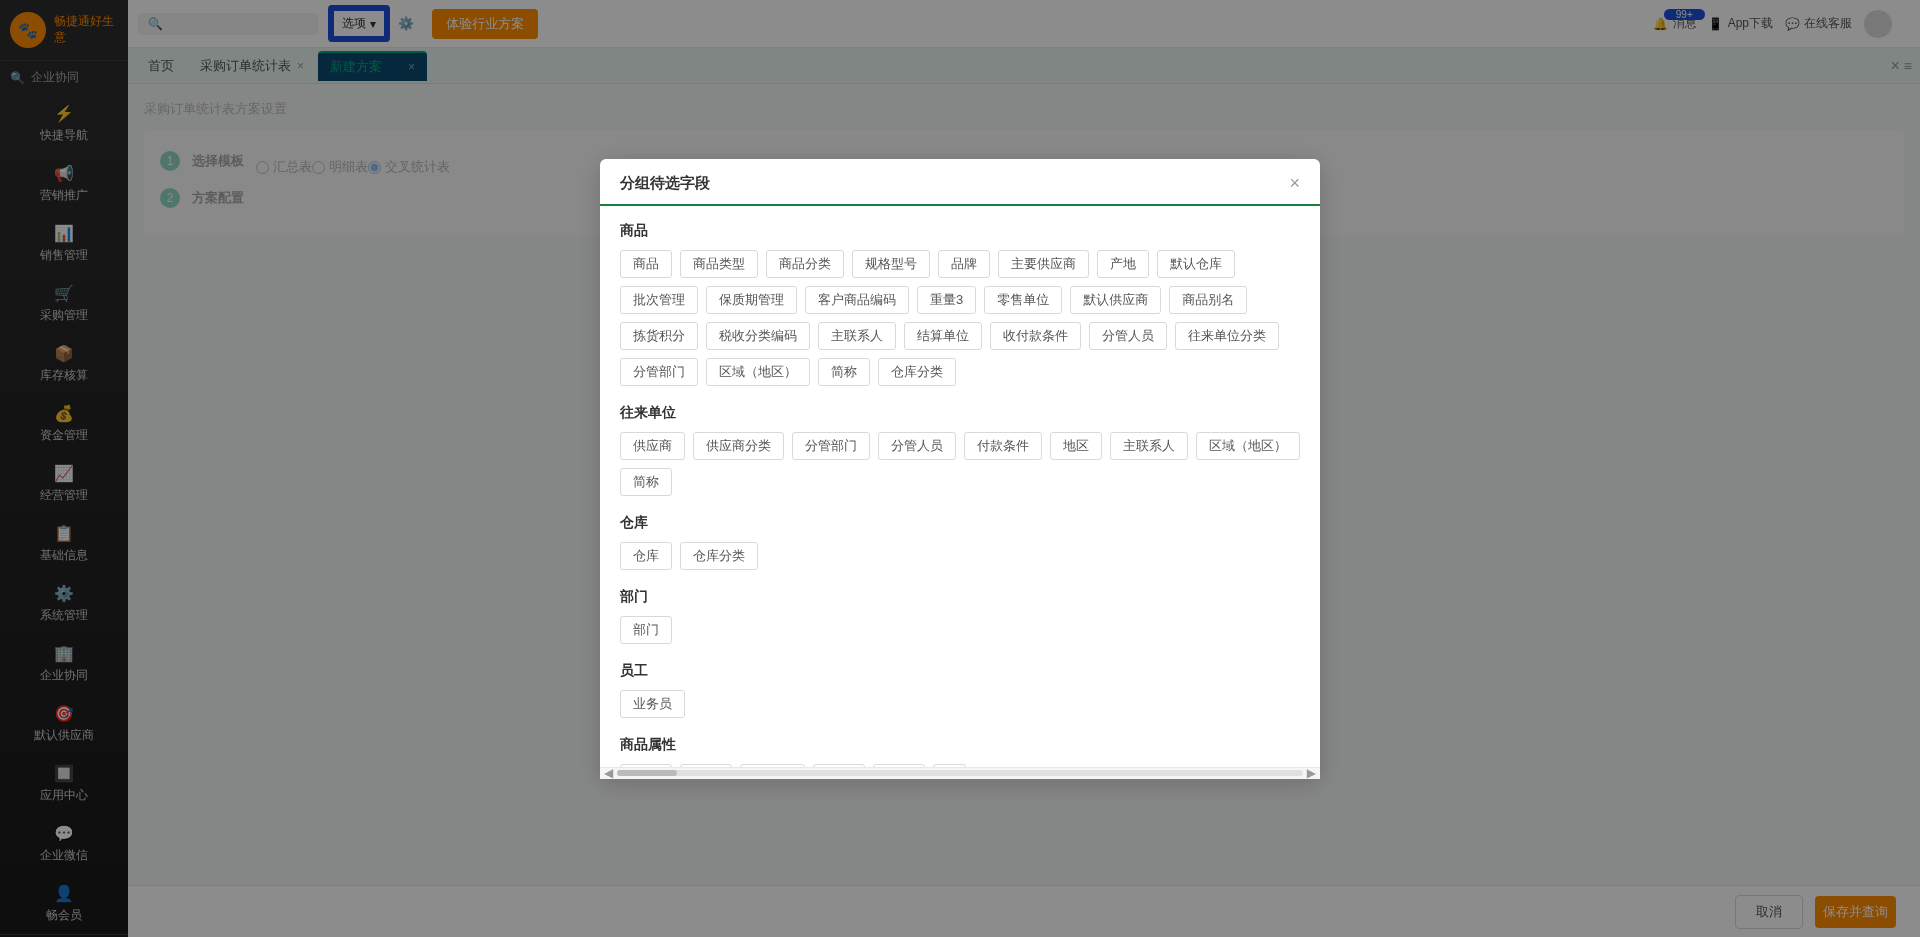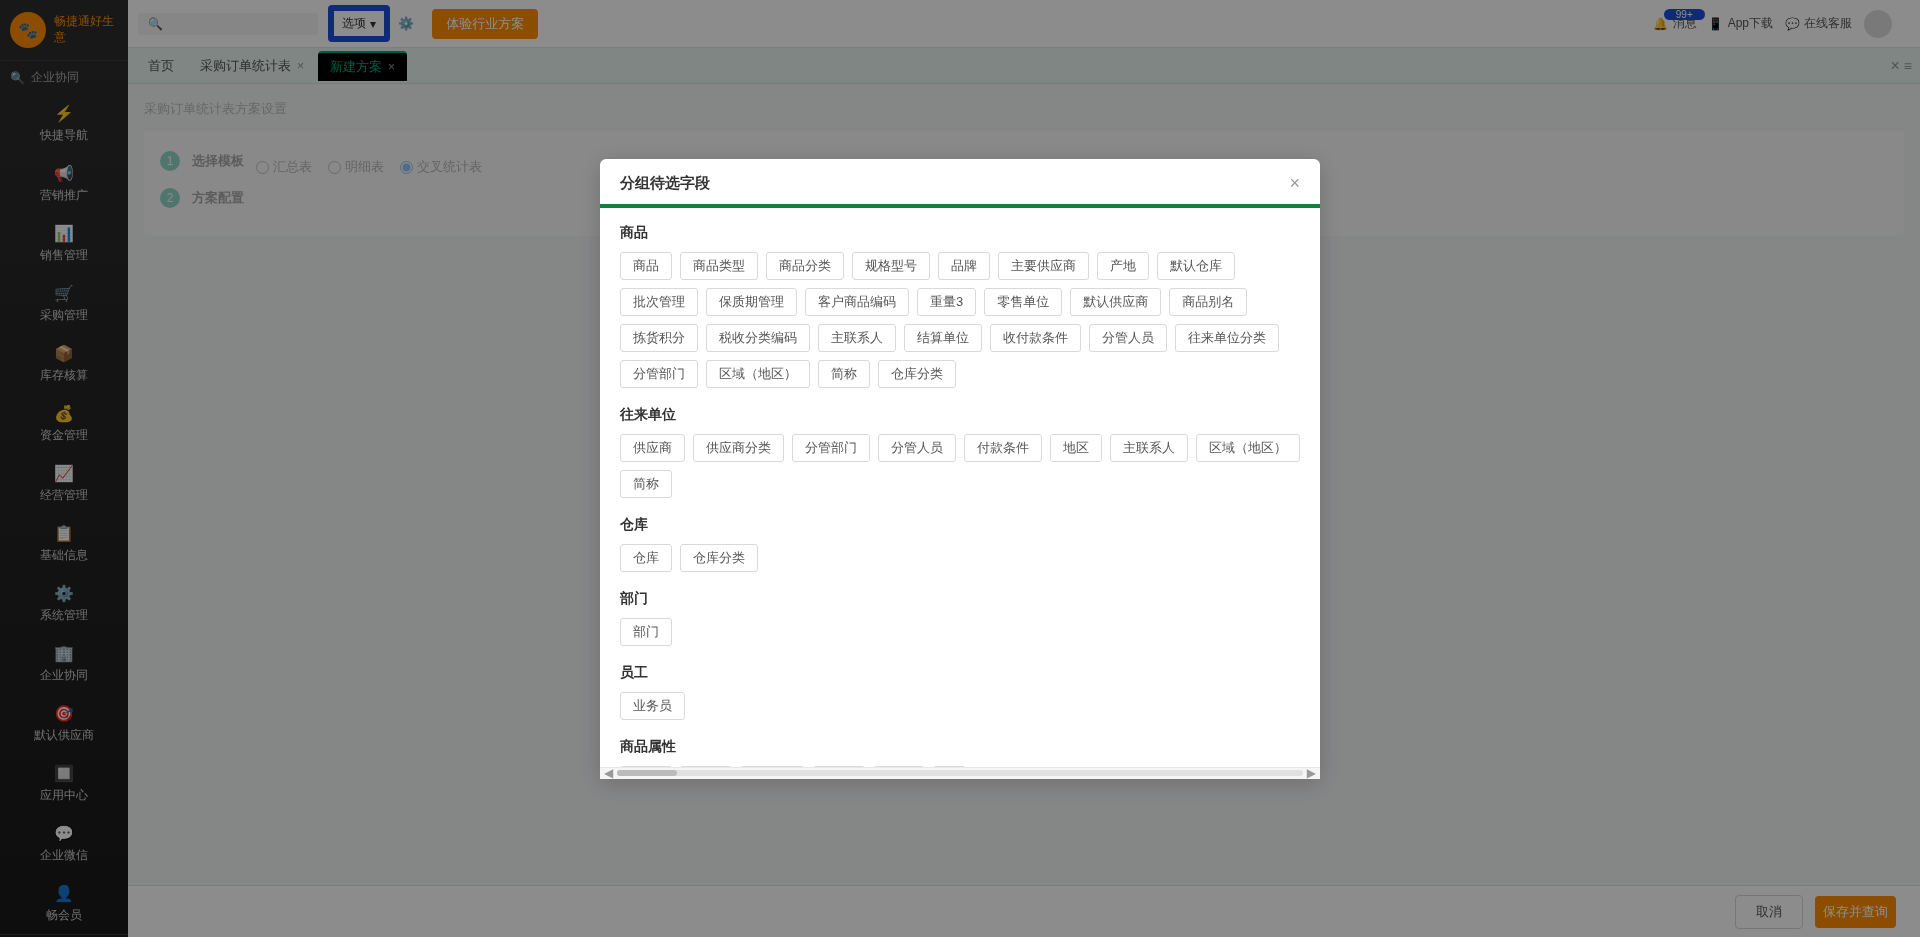--- a/index.html
+++ b/index.html
@@ -39,54 +39,54 @@
     .badge { position: absolute; top: -6px; right: -8px; background: #1d4ed8; color: white; border-radius: 10px; font-size: 10px; padding: 0 12px; min-width: 16px; text-align: left; }
     .header-avatar { width: 28px; height: 28px; background: #ddd; border-radius: 50%; }
 
     
     .tabbar {
       position: fixed; left: 128px; top: 48px; right: 0; height: 36px;
       background: #e8f4f0; display: flex; align-items: center;
       border-bottom: 1px solid #d0e8e0; z-index: 98; padding: 0 8px;
     }
     .tab { display: flex; align-items: center; padding: 0 12px; height: 30px; margin-right: 2px; border-radius: 4px 4px 0 0; font-size: 13px; cursor: pointer; color: #555; white-space: nowrap; }
-    .tab.active { background: #000000; color: #00a87e; border-top: 2px solid #00a87e; }
+    .tab.active { background: #0c4a6e; color: #00a87e; border-top: 2px solid #00a87e; gap: 20px; }
     .tab-close { margin-left: 6px; color: #999; font-size: 12px; cursor: pointer; }
     .tabbar-close { margin-left: auto; color: #999; cursor: pointer; font-size: 16px; }
 
     
     .main-content {
       position: fixed; left: 128px; top: 84px; right: 0; bottom: 0;
       background: #f0f2f5; overflow: auto; padding: 16px;
     }
     .page-title { font-size: 13px; color: #666; margin-bottom: 12px; }
     .content-card { background: #fff; border-radius: 4px; padding: 16px; }
 
     
     .step-section { margin-bottom: 12px; }
     .step-header { display: flex; align-items: center; gap: 12px; margin-bottom: 10px; }
     .step-badge { background: #00a87e; color: white; border-radius: 50%; width: 20px; height: 20px; display: flex; align-items: center; justify-content: center; font-size: 12px; flex-shrink: 0; }
     .step-label { font-size: 13px; font-weight: bold; color: #333; }
-    .radio-group { display: flex; align-items: center; gap: 16px; margin-top: 12px; }
+    .radio-group { display: flex; align-items: center; gap: 0; margin-top: 12px; }
     .radio-item { display: flex; align-items: center; gap: 4px; font-size: 13px; color: #555; cursor: pointer; }
 
     
     .modal-overlay {
       position: fixed; left: 0; top: 0; right: 0; bottom: 0;
       background: rgba(0,0,0,0.45); z-index: 200;
       display: flex; align-items: center; justify-content: center;
     }
     .modal {
       background: #fff; border-radius: 6px; width: 720px; max-height: 620px;
       display: flex; flex-direction: column; box-shadow: 0 4px 24px rgba(0,0,0,0.18);
       position: relative;
     }
     .modal-header {
       display: flex; align-items: center; justify-content: space-between;
-      padding: 14px 20px 10px 20px; border-bottom: 4px solid #15803d;
+      padding: 14px 20px 10px 20px; border-bottom: 2px solid #15803d;
       flex-shrink: 0;
     }
     .modal-title { font-size: 15px; font-weight: bold; color: #333; }
     .modal-close { cursor: pointer; color: #999; font-size: 18px; }
     .modal-body { flex: 1; overflow-y: auto; padding: 16px 20px; border-radius: 14px; }
     .modal-body::-webkit-scrollbar { width: 8px; }
     .modal-body::-webkit-scrollbar-track { background: #f5f5f5; }
     .modal-body::-webkit-scrollbar-thumb { background: #ccc; border-radius: 4px; }
 
     

